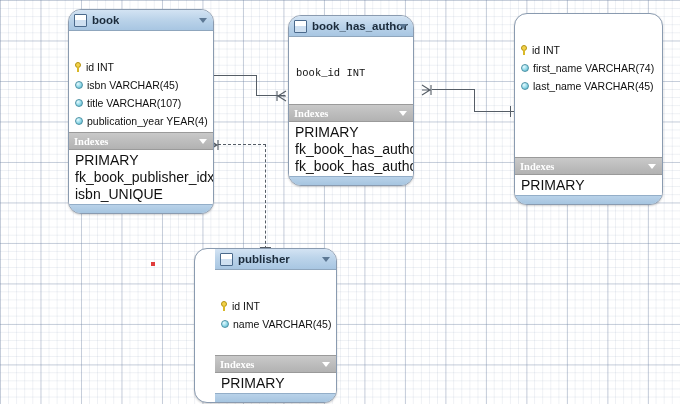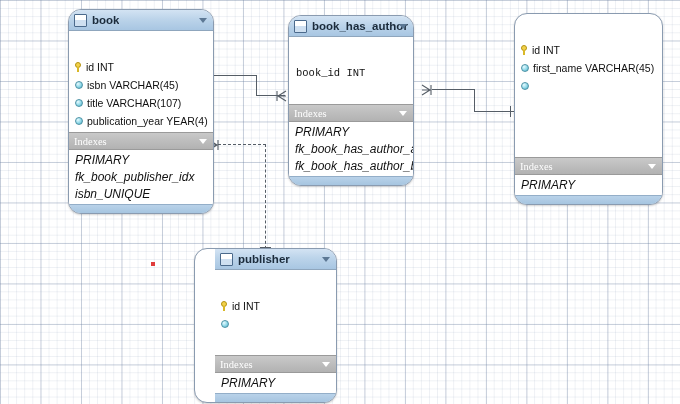--- a/index.html
+++ b/index.html
@@ -103,28 +103,28 @@
   .idx-hdr{
     height:18px;
     display:flex;align-items:center;
     padding:0 5px;
     box-sizing:border-box;
     background:linear-gradient(to bottom,#c9c9c9 0%,#bdbdbd 50%,#b2b2b2 100%);
     border-top:1px solid #9a9a9a;
     border-bottom:1px solid #9a9a9a;
     color:#ffffff;
     font-size:10.5px;
-    font-weight:normal;
+    font-weight:bold;
     font-family:"Liberation Serif","DejaVu Serif",serif;
     position:relative;
   }
   .idx-list{background:#ffffff;padding:1px 0 2px 0;}
   .idx{
     height:17px;display:flex;align-items:center;
-    padding-left:6px;font-size:12px;color:#111;white-space:nowrap;font-style:italic;
+    padding-left:6px;font-size:14px;color:#111;white-space:nowrap;
   }
   .foot{
     height:8px;
     background:linear-gradient(to bottom,#b9d2e9 0%,#a6c5e0 100%);
     border-top:1px solid #93aec8;
   }
 
   
   .ln{position:absolute;background:#555d66;}
   .lnh{height:1px;}
@@ -255,24 +255,25 @@
   </div>
 
   <div class="tbl" style="left:514px;top:13px;width:149px;">
     <div class="cols" style="padding-bottom:62px;">
       <div class="col">
         <span class="ckey"></span>
         <span>id INT</span>
       </div>
       <div class="col">
         <span class="cdot"></span>
-        <span>first_name VARCHAR(45)</span>
-      </div>
-      <div class="col">
-        <span class="cdot"></span>
+        <span>first_name VARCHAR(74)</span>
+      </div>
+      <div class="col">
+        <span class="cdot"></span>
+        <span>last_name VARCHAR(45)</span>
       </div>
     </div>
     <div class="idx-hdr">
       <span>Indexes</span>
       <span class="caret gray"></span>
     </div>
     <div class="idx-list">
       <div class="idx">PRIMARY</div>
     </div>
     <div class="foot"></div>
@@ -284,20 +285,21 @@
       <span class="tbl-name">publisher</span>
       <span class="caret"></span>
     </div>
     <div class="cols" style="padding-bottom:22px;">
       <div class="col">
         <span class="ckey"></span>
         <span>id INT</span>
       </div>
       <div class="col">
         <span class="cdot"></span>
+        <span>name VARCHAR(45)</span>
       </div>
     </div>
     <div class="idx-hdr">
       <span>Indexes</span>
       <span class="caret gray"></span>
     </div>
     <div class="idx-list">
       <div class="idx">PRIMARY</div>
     </div>
     <div class="foot"></div>

